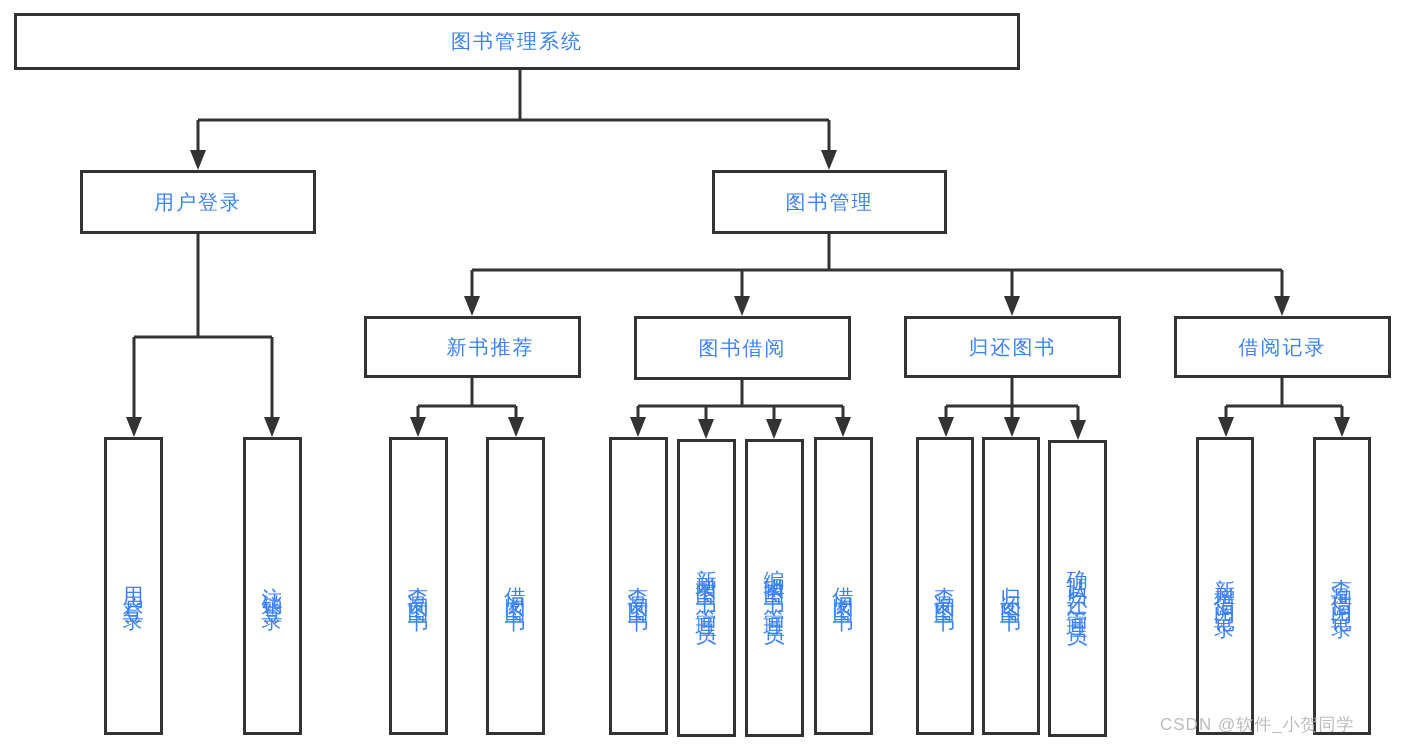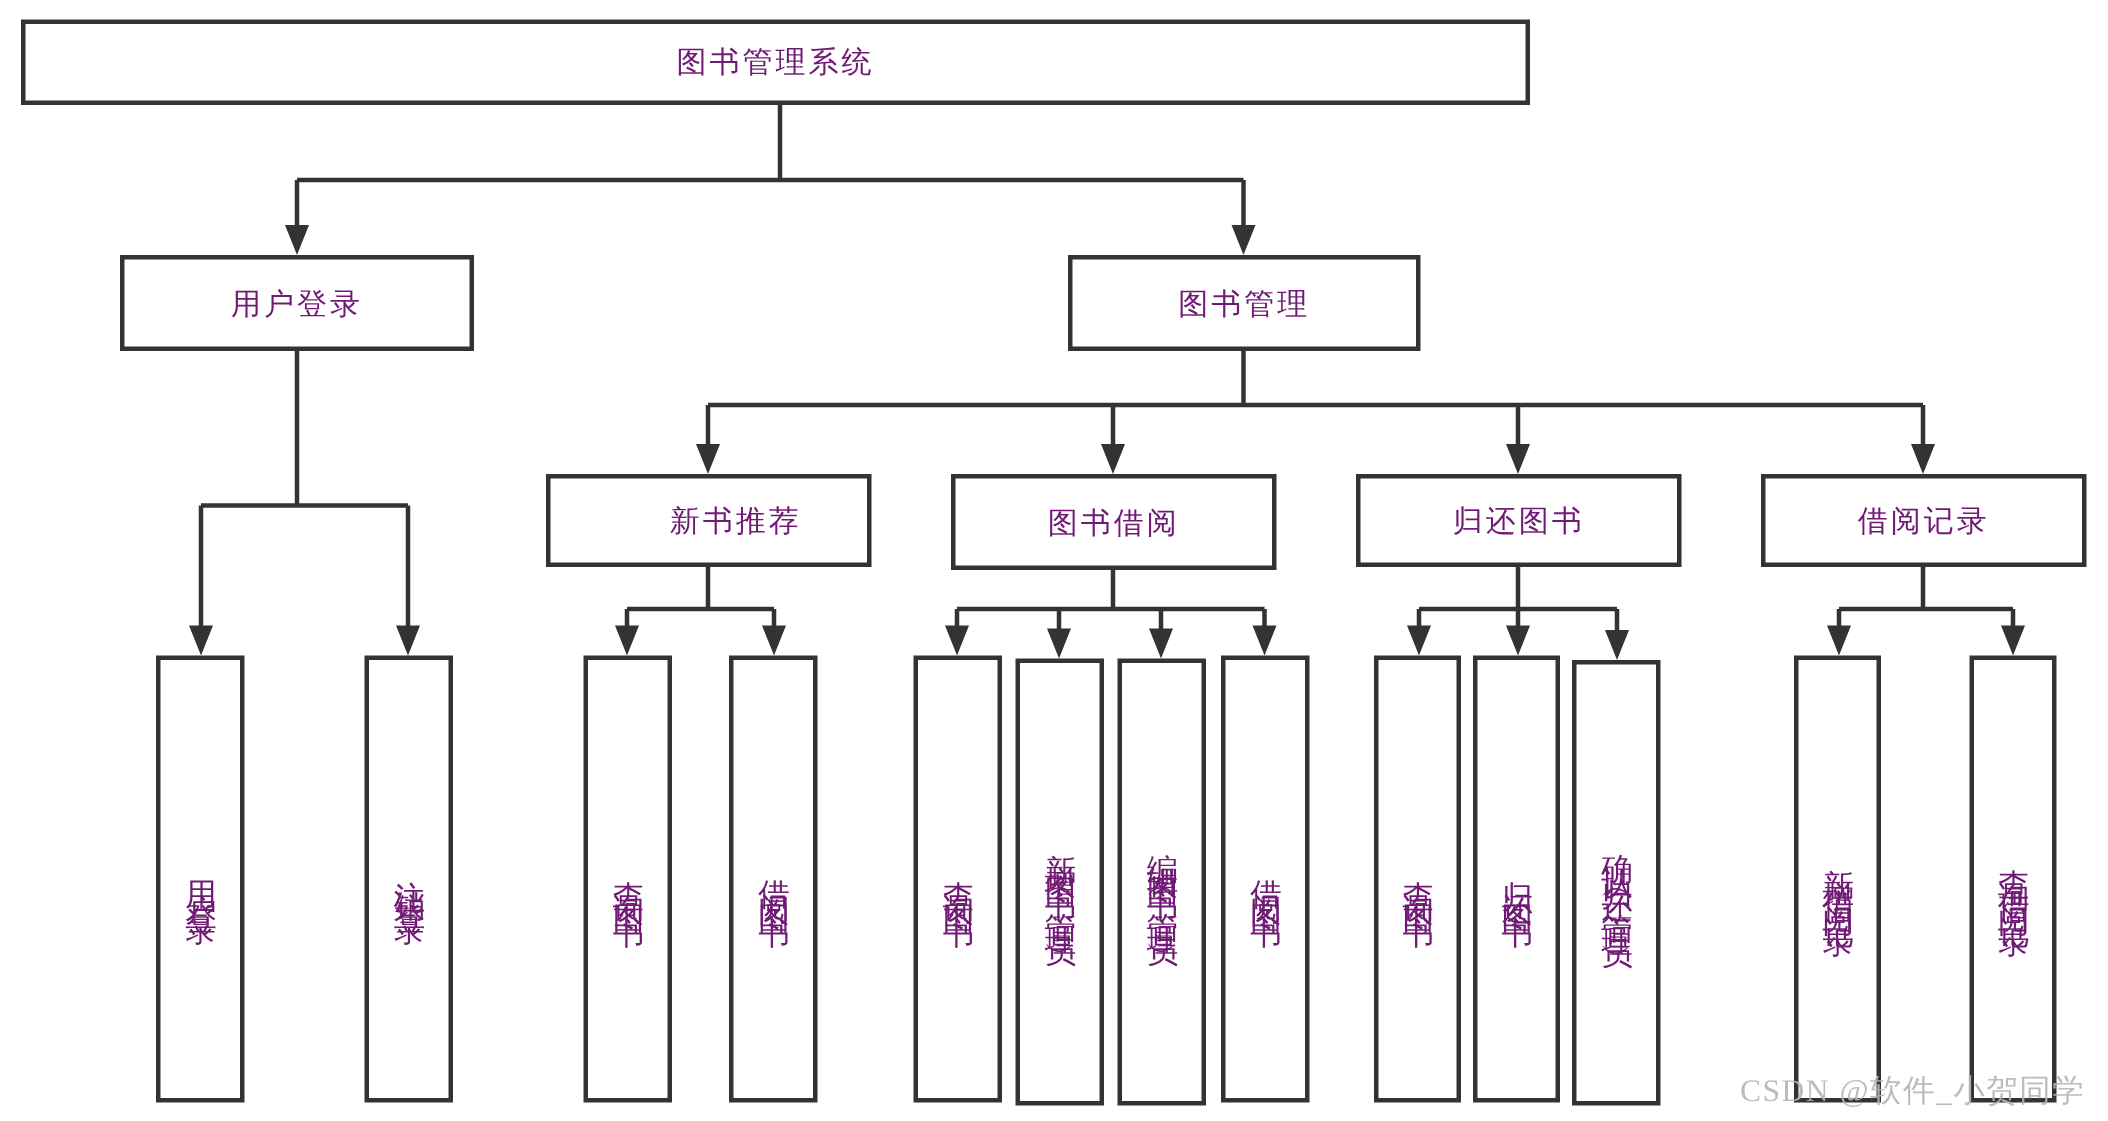--- a/index.html
+++ b/index.html
@@ -19,21 +19,21 @@
     position: absolute;
     left: 0; top: 0;
     width: 1405px; height: 747px;
     z-index: 1;
   }
   .node {
     position: absolute;
     box-sizing: border-box;
     background: #ffffff;
     border: 3px solid #333333;
-    color: #701a75;
+    color: #3b82f6;
     display: flex;
     align-items: center;
     justify-content: center;
     z-index: 2;
   }
   .hnode {
     font-size: 20px;
     letter-spacing: 2px;
     white-space: nowrap;
   }
@@ -46,27 +46,26 @@
     text-orientation: mixed;
     font-size: 21px;
     letter-spacing: 8px;
     line-height: 1;
     white-space: nowrap;
   }
   #watermark {
     position: absolute;
     left: 1160px;
     top: 713px;
-    font-size: 21px;
+    font-size: 17px;
     color: #b5b5b5;
     letter-spacing: 1px;
     z-index: 3;
     white-space: nowrap;
     opacity: 0.9;
-    font-family: Liberation Serif, serif;
   }
 </style>
 </head>
 <body>
 
 <div id="stage">
 
   <svg id="wires" viewBox="0 0 1405 747" xmlns="http://www.w3.org/2000/svg" aria-hidden="true">
     <path d="M520 69 V120 M198 120 H829 M198 120 V152 M829 120 V152
              M198 234 V337 M134 337 H272 M134 337 V419 M272 337 V419

